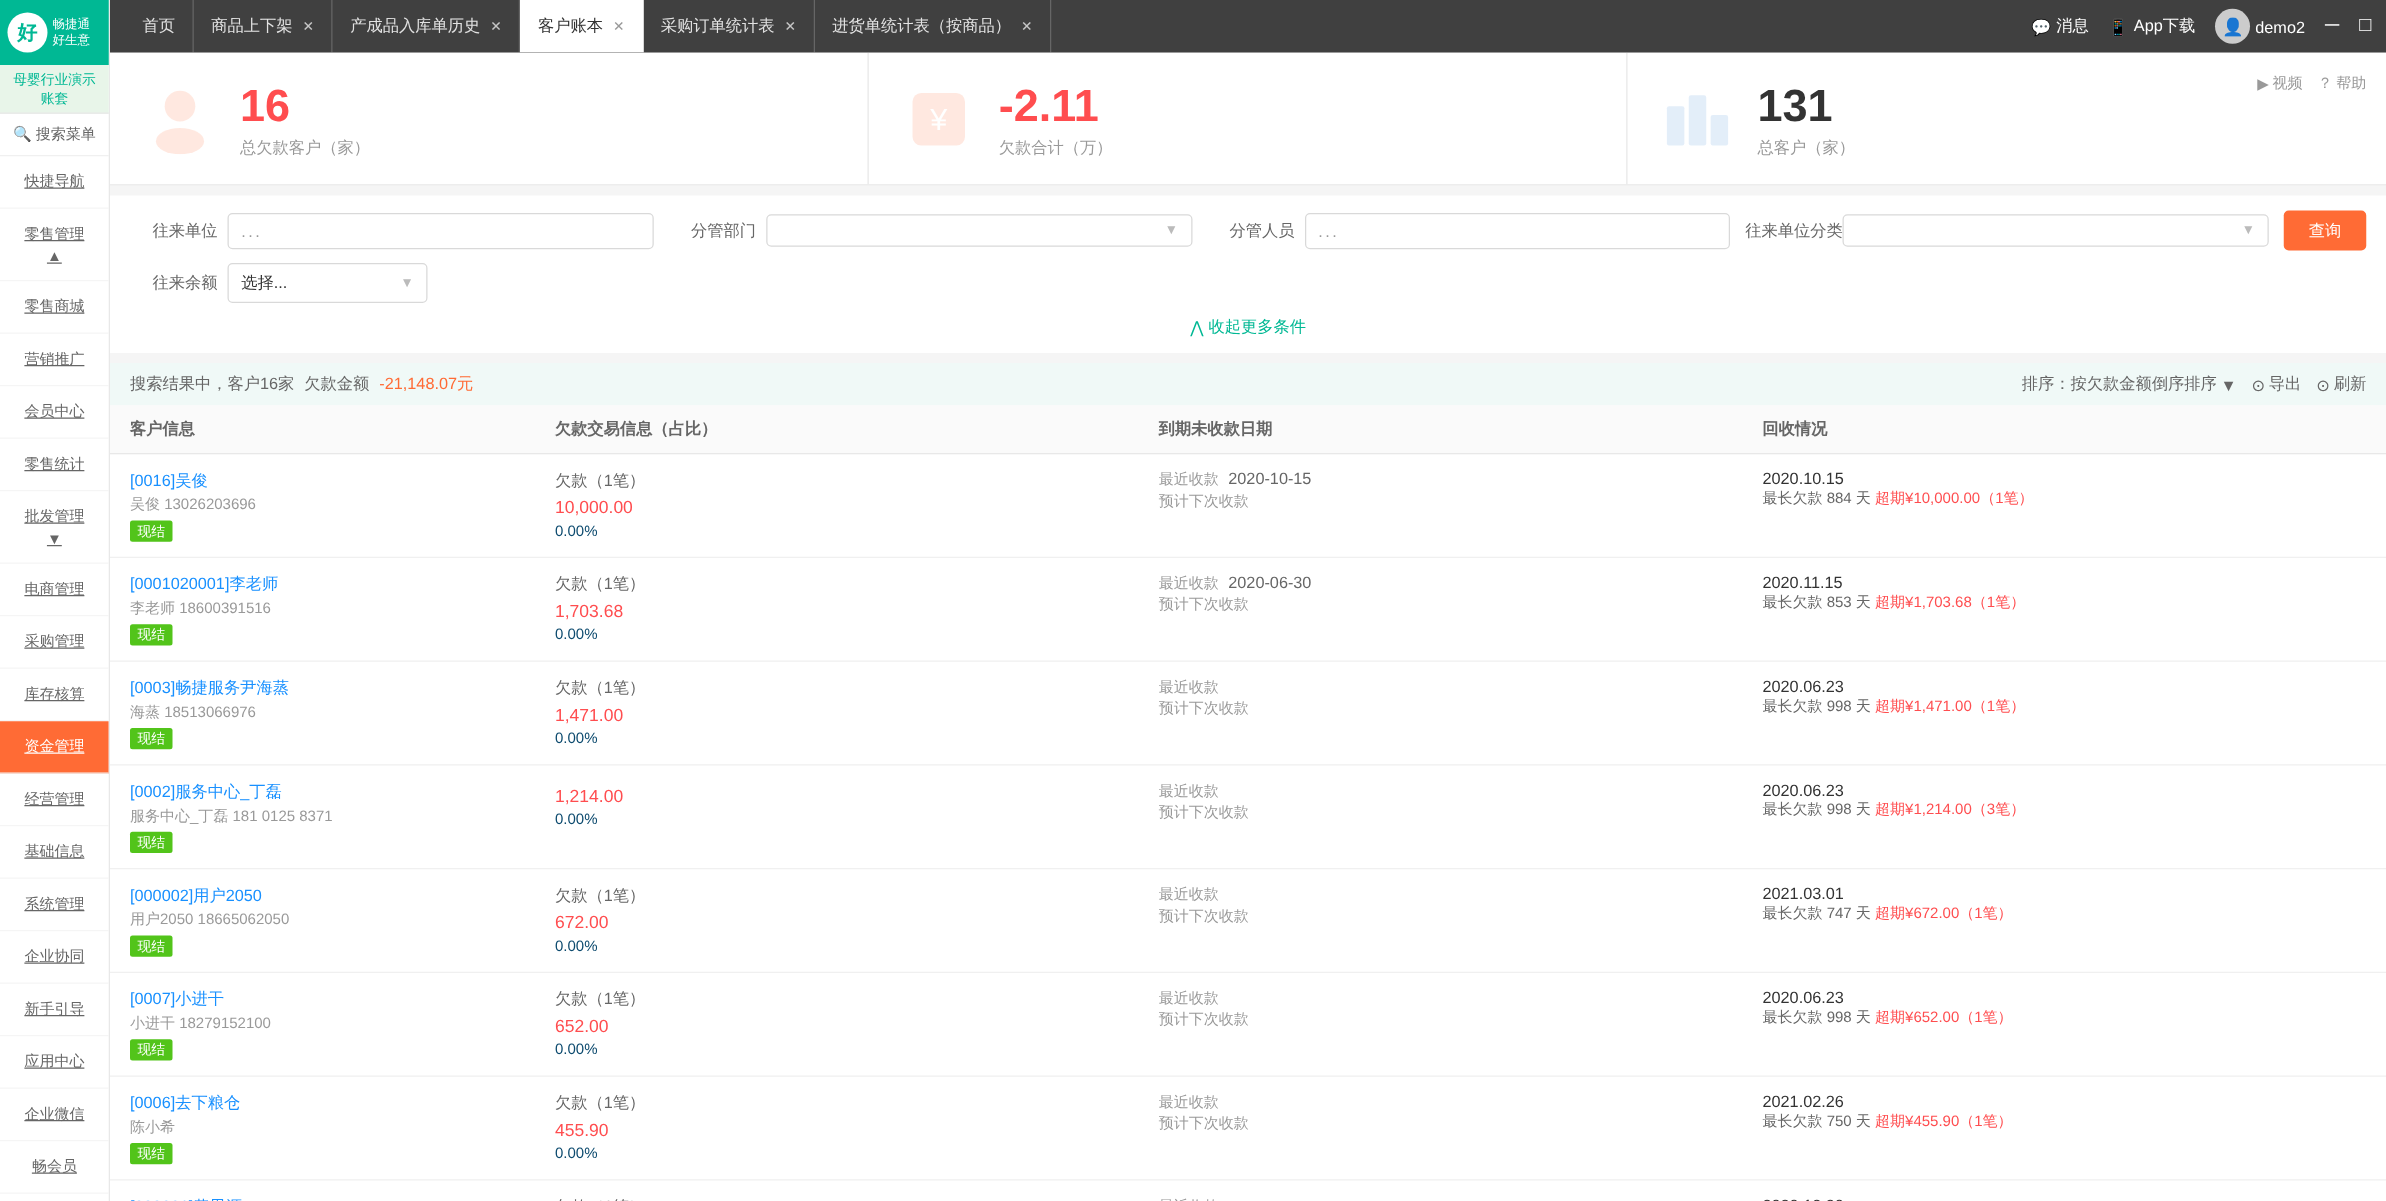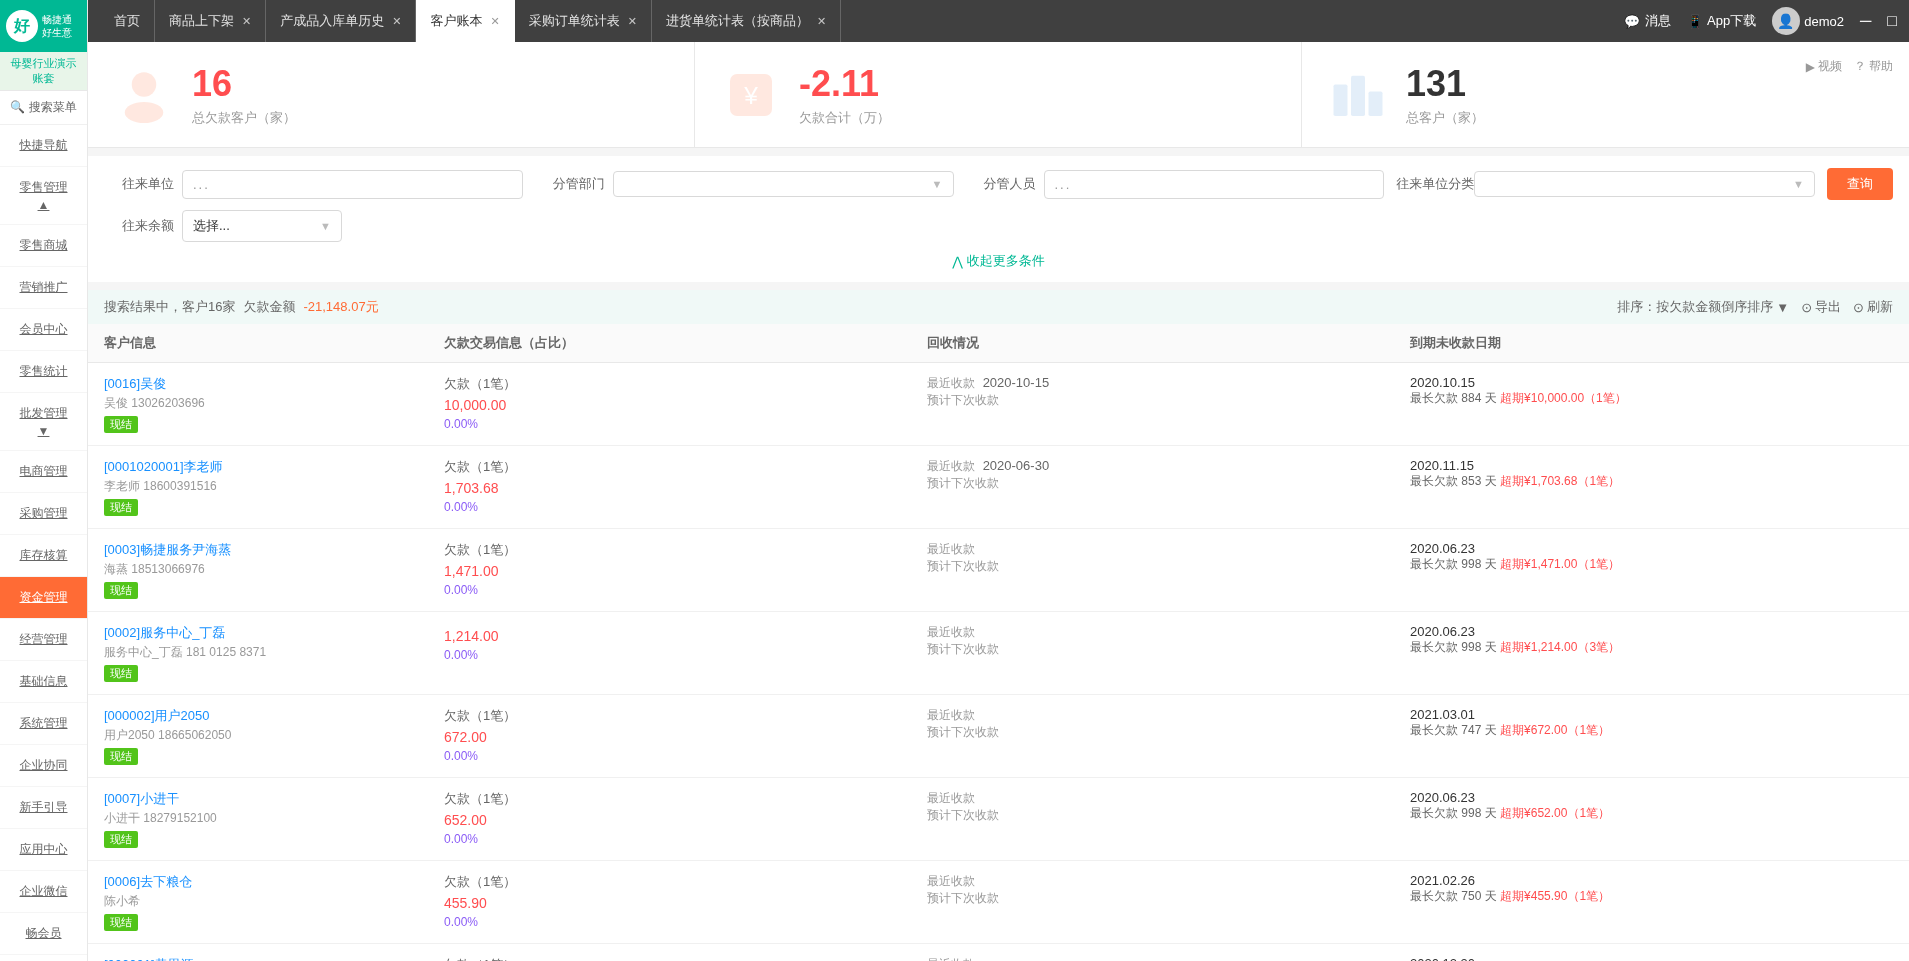--- a/index.html
+++ b/index.html
@@ -71,21 +71,21 @@
 
     
     .table-wrap { background: #fff; }
     .table-header { display: grid; grid-template-columns: 340px 1fr 1fr 1fr; padding: 10px 16px; background: #fafafa; border-bottom: 1px solid #e8e8e8; font-weight: bold; color: #666; font-size: 13px; }
     .table-row { display: grid; grid-template-columns: 340px 1fr 1fr 1fr; padding: 12px 16px; border-bottom: 1px solid #f0f0f0; align-items: start; }
     .customer-name { color: #1890ff; font-size: 13px; cursor: pointer; text-decoration: none; }
     .customer-sub { color: #999; font-size: 12px; margin-top: 2px; }
     .badge-green { display: inline-block; background: #52c41a; color: #fff; border-radius: 2px; padding: 1px 6px; font-size: 11px; margin-top: 4px; }
     .debt-amount { color: #ff4d4f; font-size: 14px; font-weight: 500; margin-top: 4px; }
     .debt-label { color: #666; font-size: 13px; }
-    .debt-percent { color: #8b5cf6; font-size: 12px; margin-top: 4px; }
+    .debt-percent { color: #0c4a6e; font-size: 12px; margin-top: 4px; }
     .recovery-label { color: #999; font-size: 12px; }
     .recovery-date { color: #666; font-size: 13px; margin-left: 4px; }
     .overdue-text { color: #ff4d4f; font-size: 12px; cursor: pointer; }
     .overdue-days { color: #666; font-size: 12px; }
     .due-date { color: #333; font-size: 13px; }
   </style>
 </head>
 <body>
 
 <div class="sidebar">
@@ -329,22 +329,22 @@
           <span>⊙</span>
           <span>刷新</span>
         </span>
       </div>
     </div>
 
     <div class="table-wrap">
       <div class="table-header">
         <div>客户信息</div>
         <div>欠款交易信息（占比）</div>
+        <div>到期未收款日期</div>
         <div>回收情况</div>
-        <div>到期未收款日期</div>
       </div>
 
       <div class="table-row">
         <div>
           <a class="customer-name">[0016]吴俊</a>
           <div class="customer-sub">吴俊 13026203696</div>
           <span class="badge-green">现结</span>
         </div>
         <div>
           <div class="debt-label">欠款（1笔）</div>

